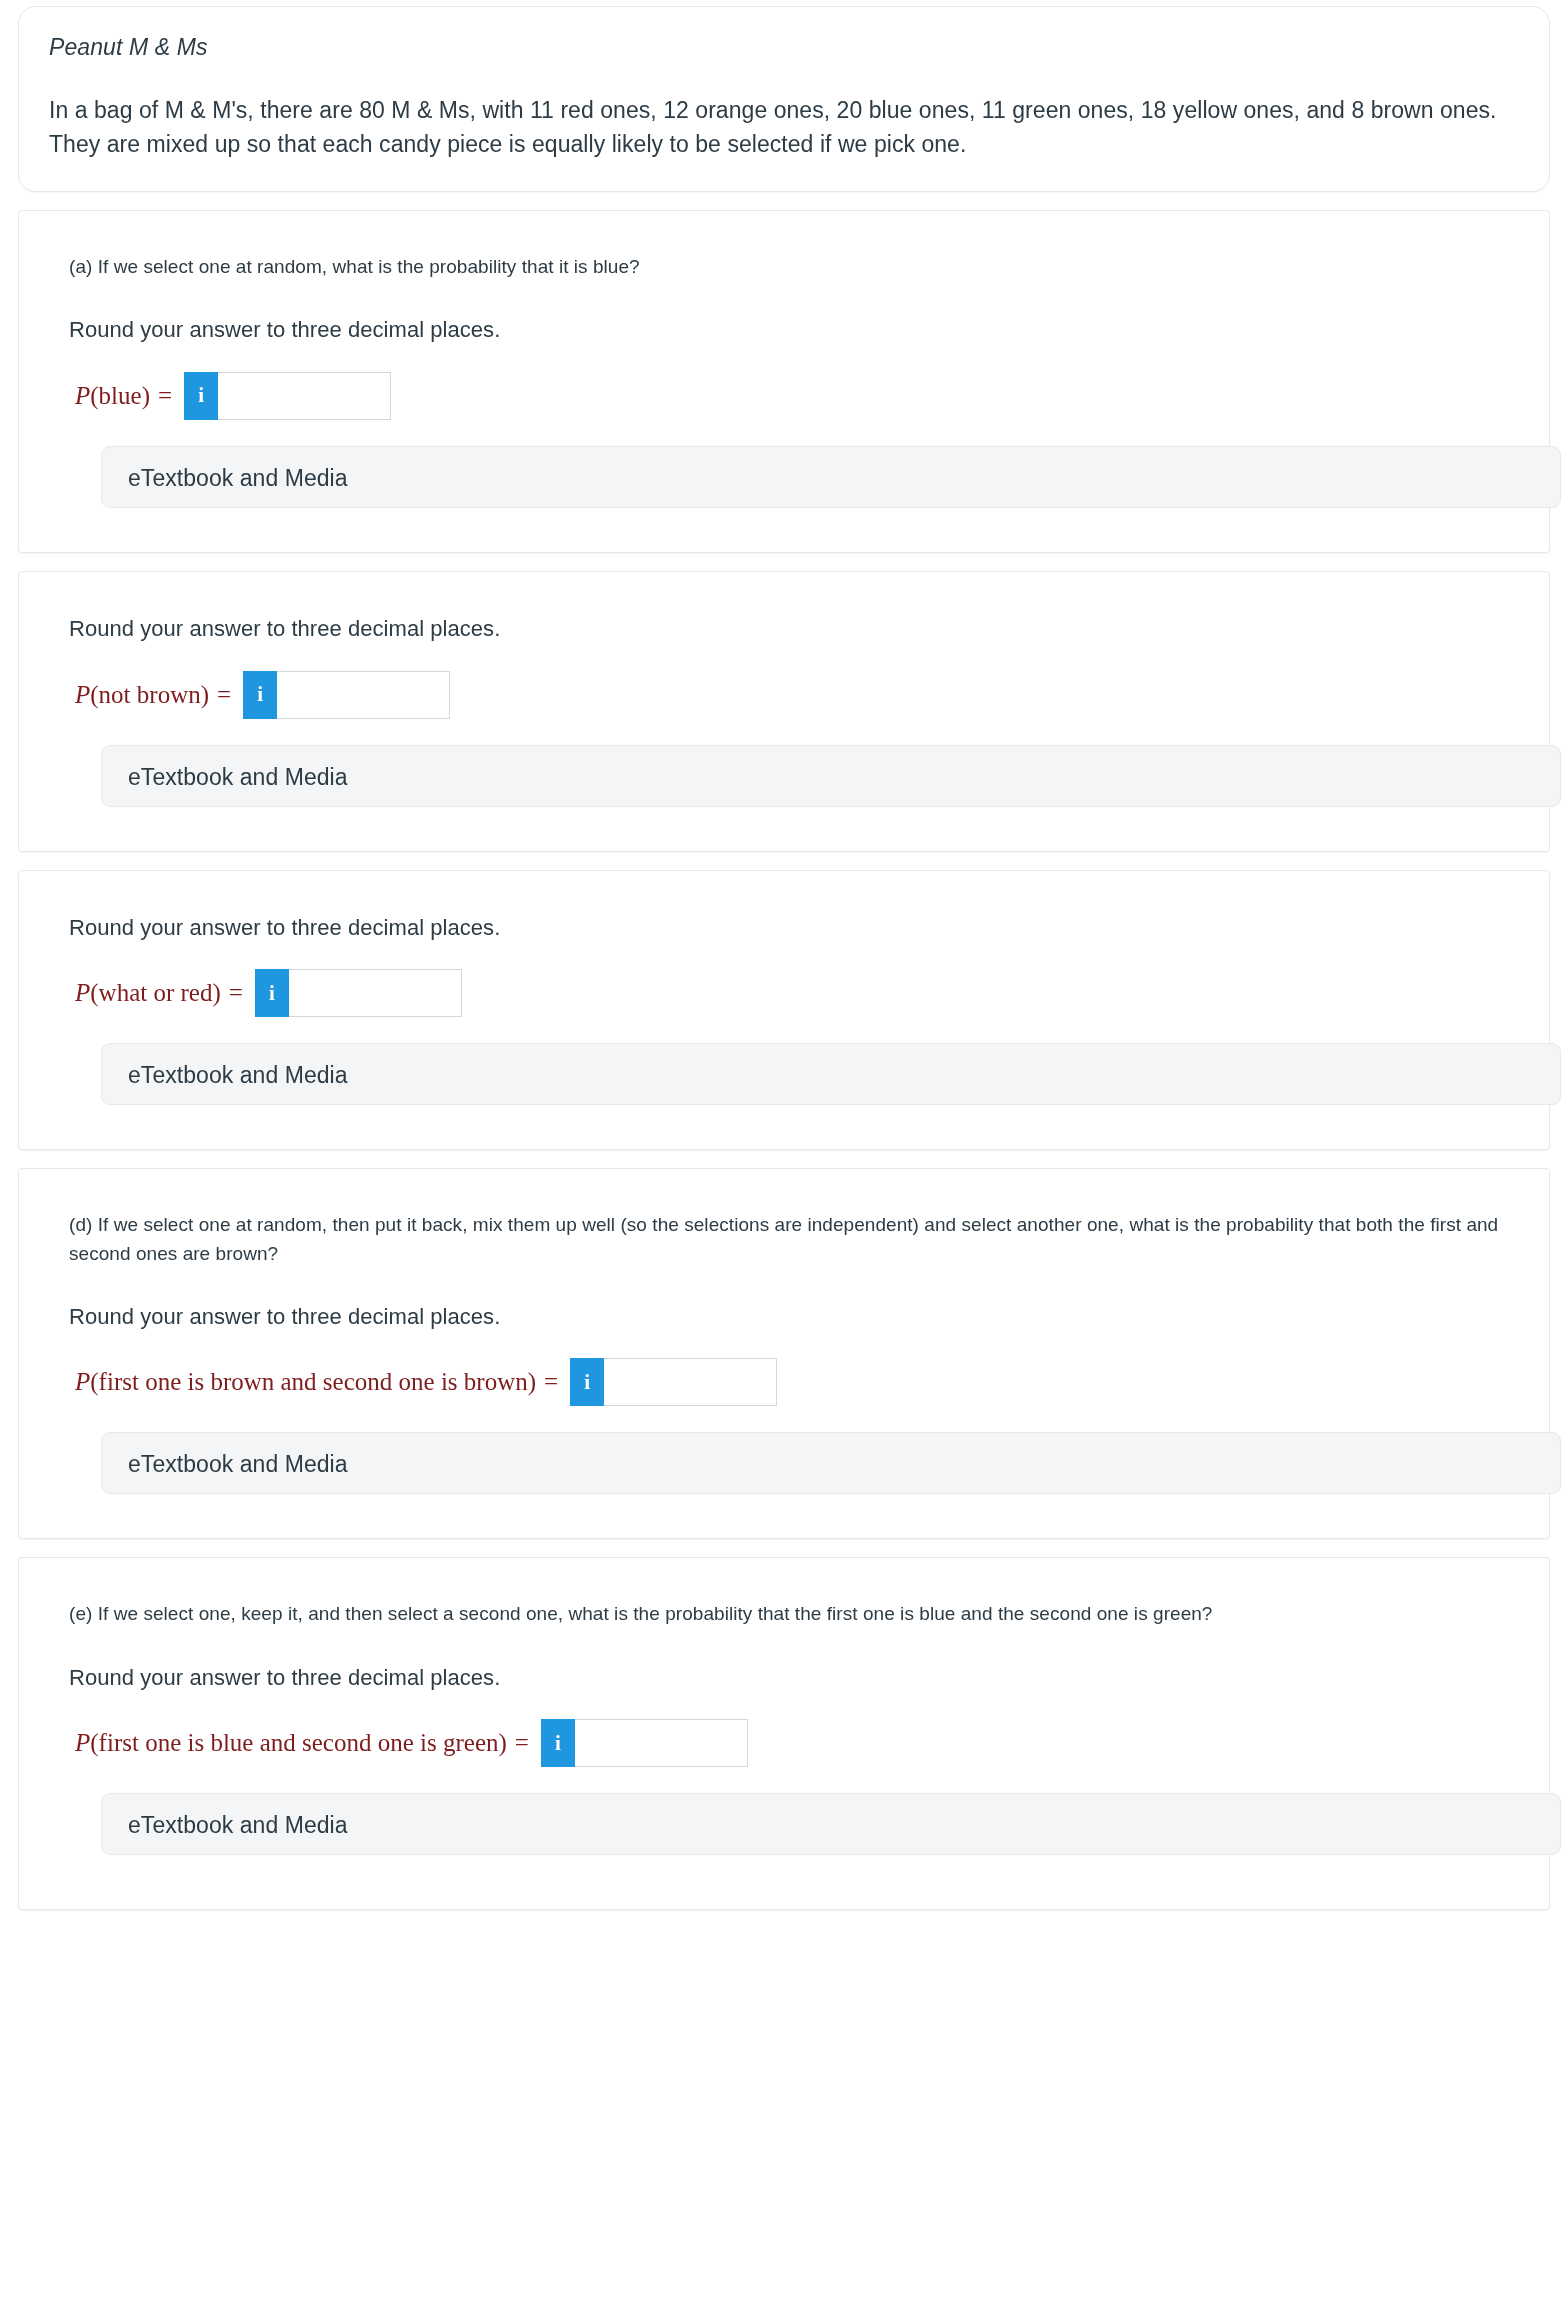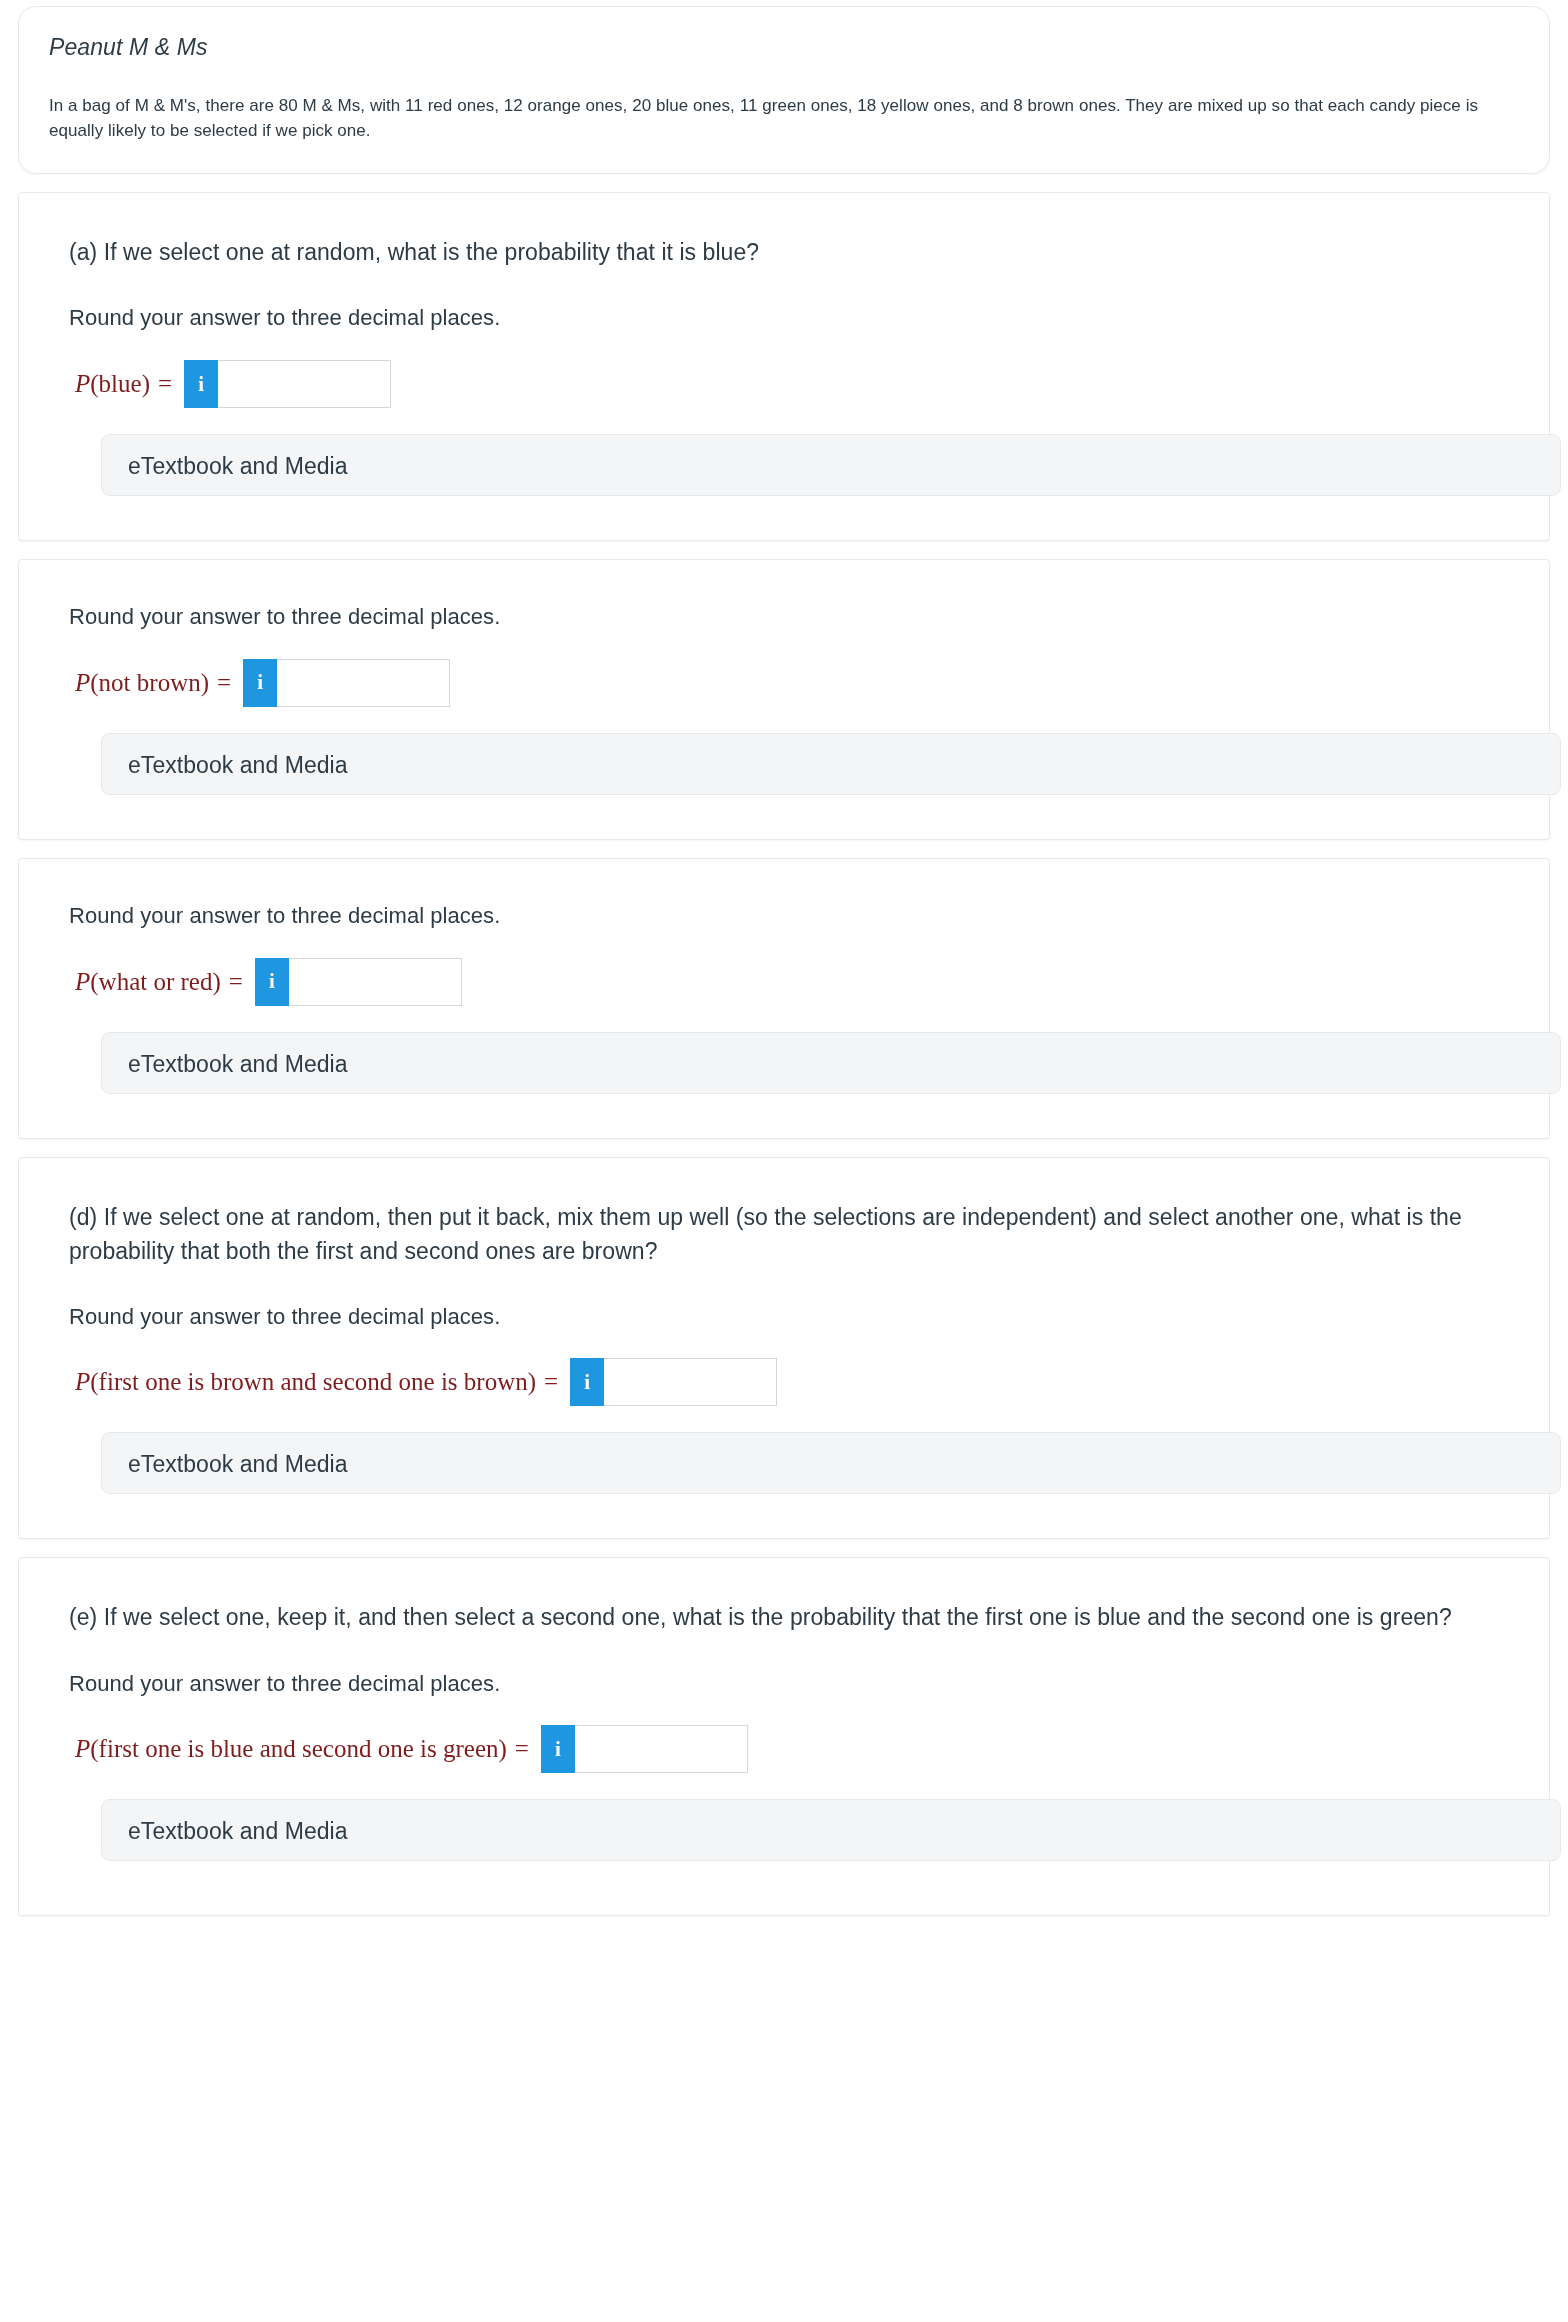--- a/index.html
+++ b/index.html
@@ -46,30 +46,30 @@
   .prompt-title {
     font-style: italic;
     font-size: 23px;
     line-height: 1.3;
     color: #2d3b45;
     margin: 0 0 30px 0;
     letter-spacing: 0.1px;
   }
 
   .prompt-body {
-    font-size: 17px;
+    font-size: 23px;
     line-height: 1.48;
     color: #2d3b45;
     margin: 0;
     letter-spacing: 0.05px;
   }
 
   
   .q-text {
-    font-size: 23px;
+    font-size: 19px;
     line-height: 1.48;
     color: #2d3b45;
     margin: 0 0 34px 0;
     padding-left: 20px;
     letter-spacing: 0.05px;
   }
 
   .q-round {
     font-size: 22px;
     line-height: 1.4;

